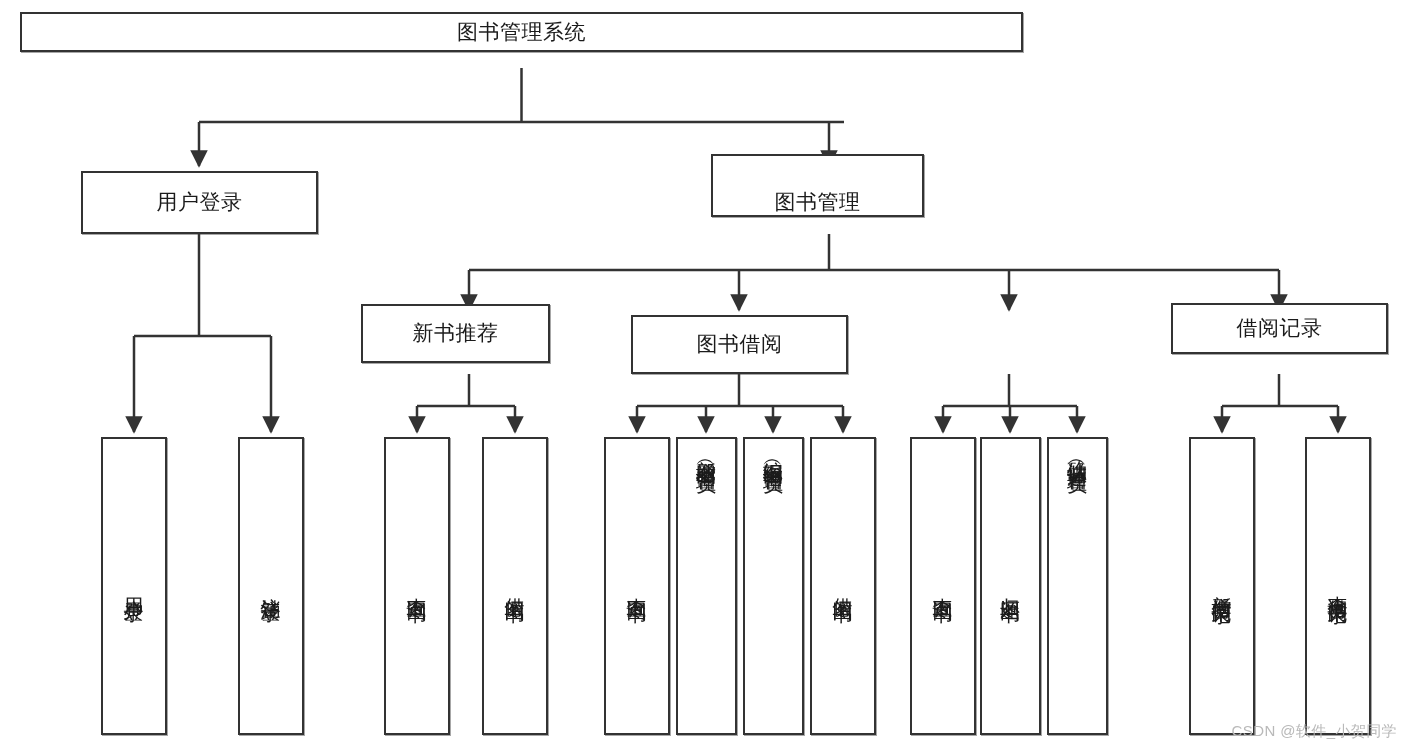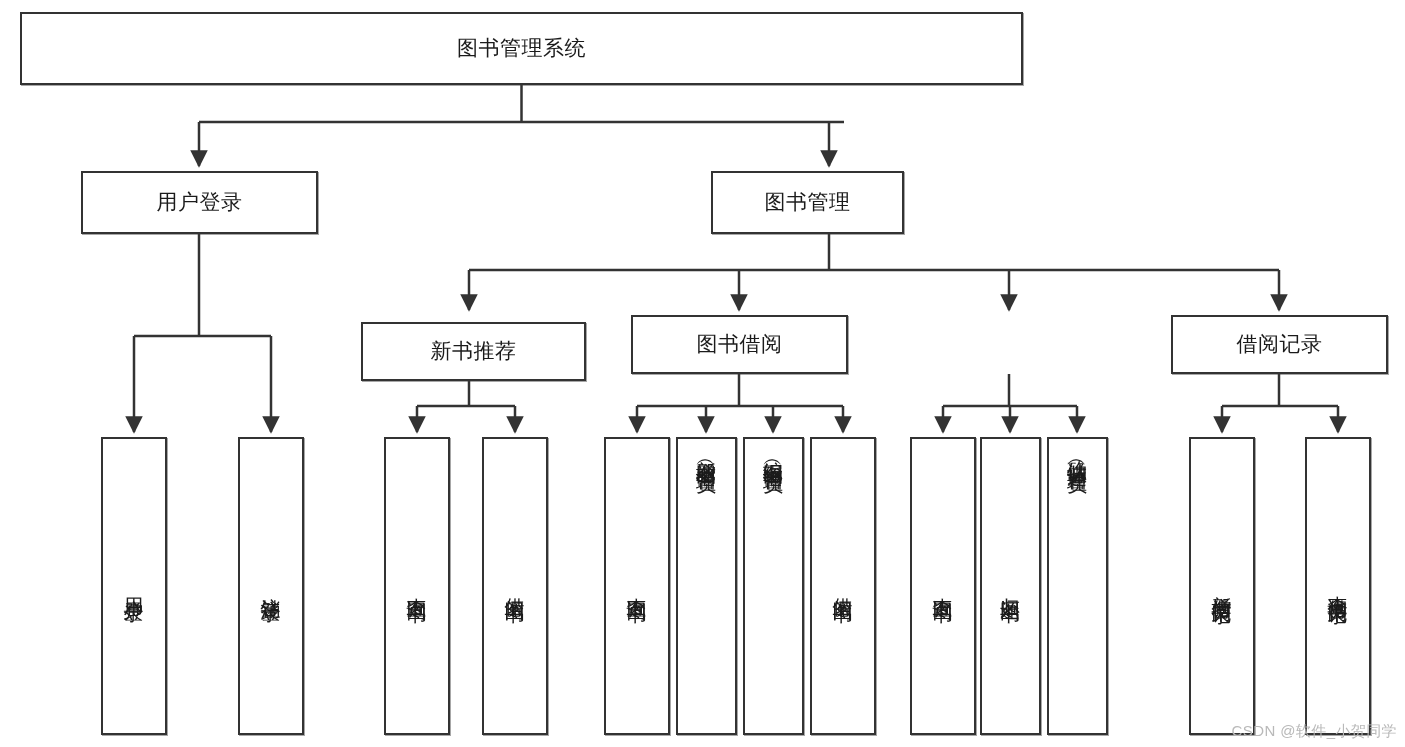--- a/index.html
+++ b/index.html
@@ -124,42 +124,42 @@
       <path d="M 1010 406 L 1010 432" marker-end="url(#arrow)"></path>
       <path d="M 1077 406 L 1077 432" marker-end="url(#arrow)"></path>
 
       <path d="M 1279 374 L 1279 406"></path>
       <path d="M 1222 406 L 1338 406"></path>
       <path d="M 1222 406 L 1222 432" marker-end="url(#arrow)"></path>
       <path d="M 1338 406 L 1338 432" marker-end="url(#arrow)"></path>
     </g>
   </svg>
 
-  <div class="node horiz" style="left:20px; top:12px; width:1003px; height:73px;">
+  <div class="node horiz" style="left:20px; top:12px; width:1003px; height:40px;">
     <span class="node-label">图书管理系统</span>
   </div>
 
   <div class="node horiz" style="left:81px; top:171px; width:237px; height:63px;">
     <span class="node-label">用户登录</span>
   </div>
 
-  <div class="node horiz" style="left:711px; top:171px; width:193px; height:63px;">
+  <div class="node horiz" style="left:711px; top:154px; width:213px; height:63px;align-items:flex-end;">
     <span class="node-label">图书管理</span>
   </div>
 
-  <div class="node horiz" style="left:361px; top:322px; width:225px; height:59px;">
+  <div class="node horiz" style="left:361px; top:304px; width:189px; height:59px;">
     <span class="node-label">新书推荐</span>
   </div>
 
   <div class="node horiz" style="left:631px; top:315px; width:217px; height:59px;">
     <span class="node-label">图书借阅</span>
   </div>
 
 
-  <div class="node horiz" style="left:1171px; top:315px; width:217px; height:59px;">
+  <div class="node horiz" style="left:1171px; top:303px; width:217px; height:51px;">
     <span class="node-label">借阅记录</span>
   </div>
 
   <div class="node vert centered" style="left:101px; top:437px; width:66px; height:298px;">
     <span class="node-label">用户登录</span>
   </div>
 
   <div class="node vert centered" style="left:238px; top:437px; width:66px; height:298px;">
     <span class="node-label">注销登录</span>
   </div>

